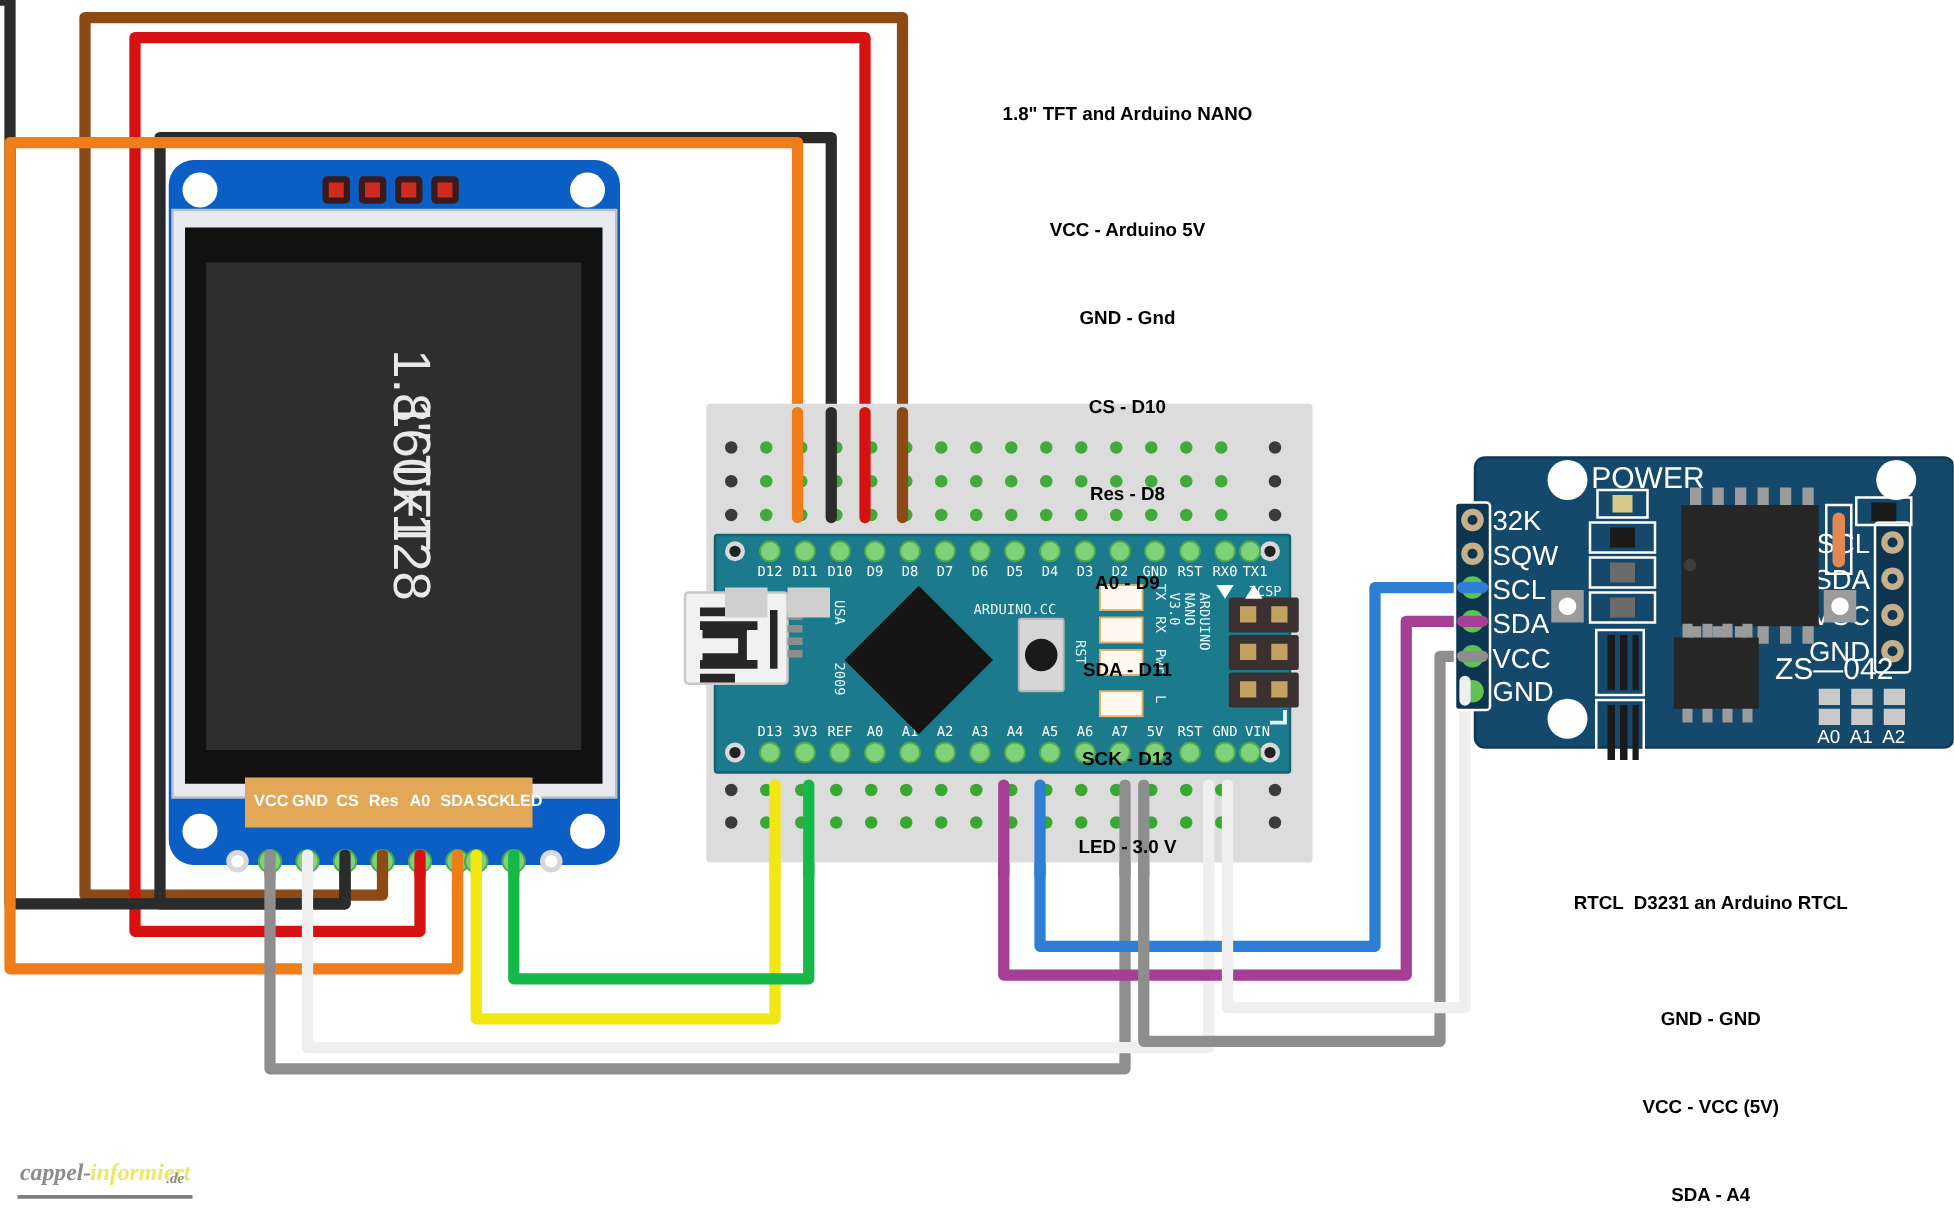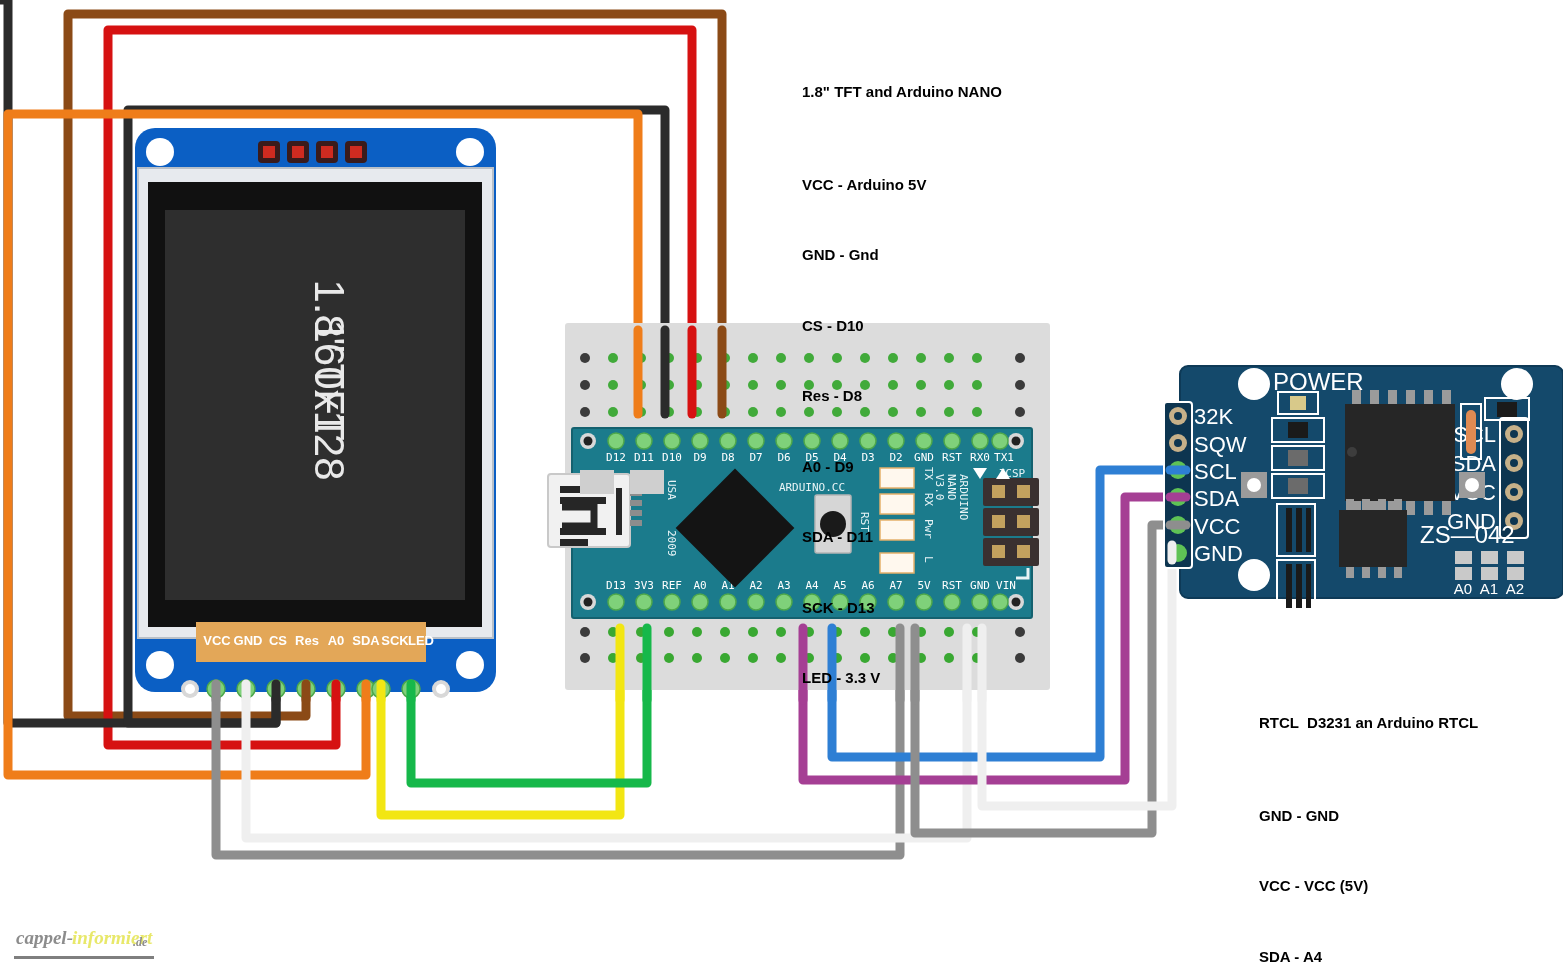--- a/index.html
+++ b/index.html
@@ -7,21 +7,21 @@
        font-family:"Liberation Sans",sans-serif;}
   #stage{position:absolute;left:0;top:0;width:1563px;height:966px;}
   #stage > svg{position:absolute;left:0;top:0;}
 
   .legend{position:absolute;font-family:"Liberation Sans",sans-serif;
           font-weight:bold;color:#000;font-size:15px;line-height:23.5px;
           white-space:pre;}
   #legend-tft{left:802px;top:33px;}
   #legend-rtc{left:1259px;top:664px;}
   .legend .lg-title{display:block;margin-bottom:22px;}
-  .legend .lg-row{display:block;}
+  .legend .lg-row{display:block;text-align:center;}
   #fritzing-logo{left:1389px;top:903px;font-family:"DejaVu Sans",sans-serif;
      font-size:43px;color:#8e8e8e;letter-spacing:1px;font-weight:400;}
   #wm-rule{position:absolute;left:14px;top:956px;width:140px;height:3px;
      background:#7f7f7f;}
 </style>
 </head>
 <body>
 
 <div id="stage">
 
@@ -561,21 +561,21 @@
 
 <div class="legend" id="legend-tft">
   <span class="lg-title">1.8" TFT and Arduino NANO</span>
   <span class="lg-row">VCC - Arduino 5V</span>
   <span class="lg-row">GND - Gnd</span>
   <span class="lg-row">CS - D10</span>
   <span class="lg-row">Res - D8</span>
   <span class="lg-row">A0 - D9</span>
   <span class="lg-row">SDA - D11</span>
   <span class="lg-row">SCK - D13</span>
-  <span class="lg-row">LED - 3.3 V</span>
+  <span class="lg-row">LED - 3.0 V</span>
 </div>
 
 <div class="legend" id="legend-rtc">
   <span class="lg-title">RTCL  D3231 an Arduino RTCL</span>
   <span class="lg-row">GND - GND</span>
   <span class="lg-row">VCC - VCC (5V)</span>
   <span class="lg-row">SDA - A4</span>
   
 </div>
 

